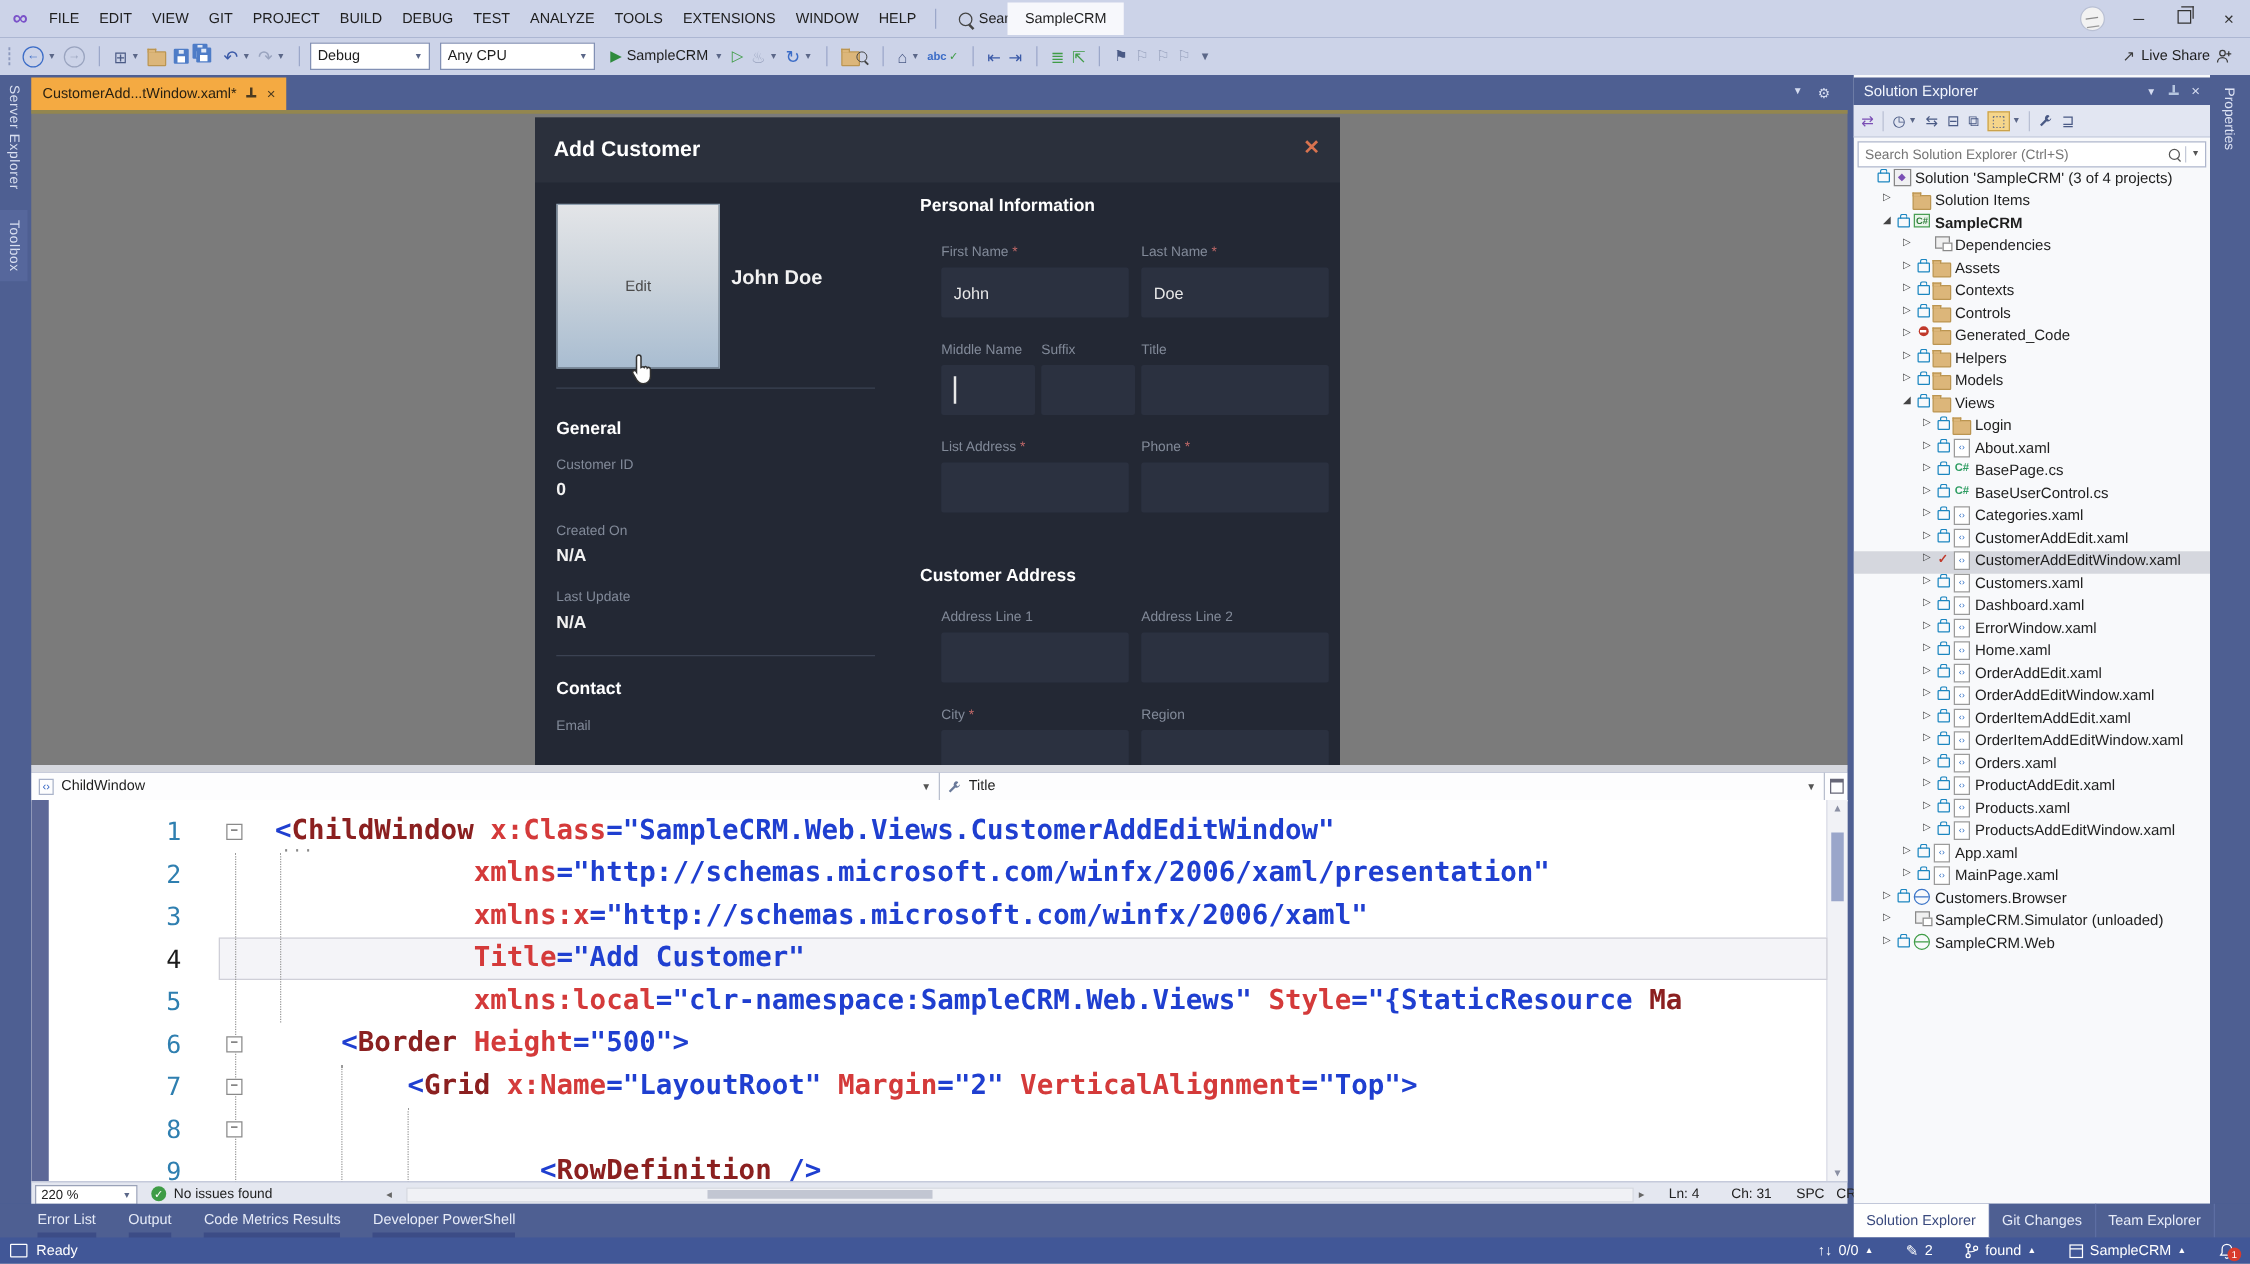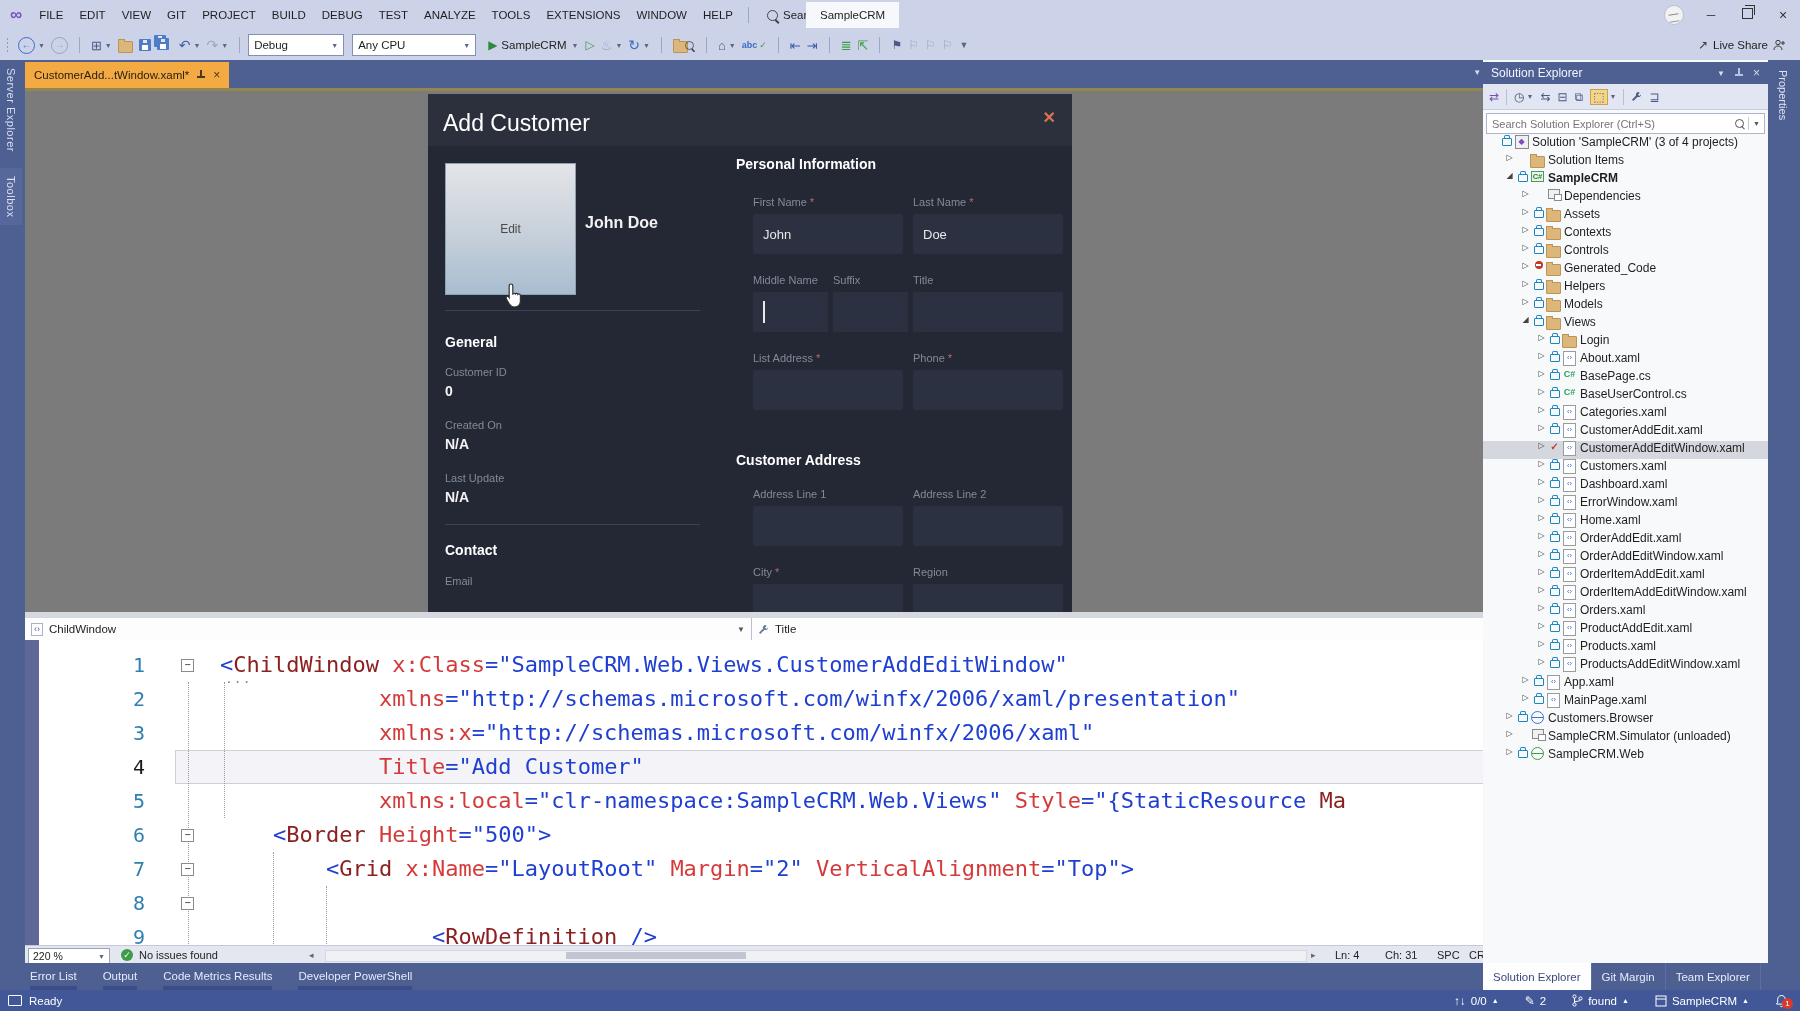--- a/index.html
+++ b/index.html
@@ -44,34 +44,34 @@
   .playo{color:#3f9c46;font-size:12px;}
   .greenish{color:#3f9c46;}
   .ls{display:flex;align-items:center;gap:5px;margin-left:auto;margin-right:14px;color:#1e1e1e;}
 
   
   .left-rail{position:absolute;left:0;top:60px;width:25px;bottom:48px;background:#4e5f92;}
   .vtab{writing-mode:vertical-rl;color:#d9dff0;font-size:11px;padding:8px 5px;letter-spacing:0.5px;}
   .vtab.t2{margin-top:8px;background:#56679c;}
 
   
-  .doc-area{position:absolute;left:25px;top:60px;width:1453px;height:903px;padding-left:39px;}
+  .doc-area{position:absolute;left:25px;top:60px;width:1453px;height:903px;}
   .tabrow{position:absolute;left:0;top:2px;width:100%;height:26px;}
   .doctab{position:absolute;left:0;top:0;height:26px;background:#f4aa42;color:#2a2212;display:flex;align-items:center;padding:0 9px;font-size:11.5px;gap:8px;}
   .pin-ic{display:inline-block;width:8px;height:10px;position:relative;}
   .pin-ic::before{content:"";position:absolute;left:3px;top:0;width:2px;height:6px;background:#4a3a20;}
   .pin-ic::after{content:"";position:absolute;left:0;top:6px;width:8px;height:2px;background:#4a3a20;}
   .tab-x{font-size:12px;color:#4a3a20;}
   .tabrow-icons{position:absolute;right:14px;top:6px;display:flex;gap:12px;color:#d5dcf0;font-size:11px;}
 
   
   .designer{position:absolute;left:0;top:28px;width:100%;height:524px;background:#7b7b7b;border-top:3px solid #93864f;overflow:hidden;}
   .dialog{position:absolute;left:403px;top:3px;width:644px;height:521px;background:#232834;overflow:hidden;}
   .dlg-header{position:absolute;left:0;top:0;width:100%;height:52px;background:#2b303c;}
-  .dlg-title{position:absolute;left:15px;top:16px;font-size:23px;font-weight:normal;color:#fff;text-align:right;}
+  .dlg-title{position:absolute;left:15px;top:16px;font-size:17px;font-weight:bold;color:#fff;text-align:right;}
   .dlg-close{position:absolute;right:16px;top:14px;font-size:16px;font-weight:bold;color:#d9734f;}
   .photo{position:absolute;left:17px;top:69px;width:129px;height:130px;background:linear-gradient(180deg,#e3e5e8 0%,#ccd4dc 45%,#a9bdd1 100%);border:1px solid #8fa0b0;display:flex;align-items:center;justify-content:center;font-size:12px;color:#4a4a4a;}
   .cust-name{position:absolute;left:157px;top:120px;font-size:16px;font-weight:600;color:#f2f2f2;}
   .dlg-div{position:absolute;left:17px;width:255px;height:1px;background:#3b4252;}
   .sec-h{position:absolute;font-size:14px;font-weight:bold;color:#fff;}
   .fld-lbl{position:absolute;font-size:11px;color:#828a99;}
   .req{color:#c06868;}
   .fld-val{position:absolute;font-size:14px;font-weight:bold;color:#f2f2f2;}
   .inp{position:absolute;height:40px;background:#2b3140;border-radius:2px;display:flex;align-items:center;padding-left:10px;font-size:13px;color:#e8e8e8;}
   .caret{width:1.5px;height:22px;background:#e8e8e8;}
@@ -90,21 +90,21 @@
   .split-glyph{width:9px;height:8px;border:1px solid #667;border-top-width:3px;}
 
   
   .code{position:absolute;left:0;top:580px;width:100%;height:305px;background:#fff;overflow:hidden;font-family:"DejaVu Sans Mono",monospace;}
   .gutter-strip{position:absolute;left:0;top:0;bottom:0;width:14px;background:#5d6897;}
   .cl{position:absolute;left:0;right:16px;height:34px;display:flex;align-items:center;}
   .cl-num{width:150px;text-align:right;padding-right:30px;box-sizing:border-box;font-size:20px;color:#2f7fb0;flex:none;}
   .cl.cur .cl-num{color:#1b1b1b;}
   .cl-out{width:45px;flex:none;position:relative;height:100%;}
   .obox{position:absolute;left:6px;top:11px;width:11px;height:11px;border:1px solid #8a8a8a;background:#fff;font-size:10px;line-height:9px;text-align:center;color:#333;z-index:3;}
-  .cl-text{margin:0;font-size:22px;line-height:34px;white-space:pre;z-index:2;font-family:inherit;}
+  .cl-text{margin:0;font-size:22px;line-height:34px;white-space:pre;z-index:2;font-family:inherit;font-weight:bold;}
   .cl.cur::before{content:"";position:absolute;left:150px;right:0;top:0;bottom:0;background:#f4f4f8;border:1px solid #cfcfd8;box-sizing:border-box;}
   .tk-d{color:#1f3fd0;}
   .tk-n{color:#8b2020;}
   .tk-a{color:#d43a3a;}
   .tk-t{color:#111;}
   .oguide{position:absolute;border-left:1px dotted #9a9a9a;z-index:1;}
   .dots3{position:absolute;left:200px;top:34px;font-size:13px;color:#888;letter-spacing:1px;z-index:2;}
   .vsb{position:absolute;right:0;top:0;bottom:0;width:16px;background:#f1f2f6;border-left:1px solid #dadce6;}
   .vsb-thumb{position:absolute;left:3px;right:3px;top:26px;height:55px;background:#9aa6ca;}
   .vsb .arr{position:absolute;left:0;width:100%;text-align:center;font-size:8px;color:#8a8fa3;}
@@ -906,21 +906,21 @@
 
   <div class="panel-tabs">
     <div class="bt-group">
         <span class="btab">Error List</span>
         <span class="btab">Output</span>
         <span class="btab">Code Metrics Results</span>
         <span class="btab">Developer PowerShell</span>
       </div>
     <div class="rt-group">
         <span class="rtab active">Solution Explorer</span>
-        <span class="rtab">Git Margin</span>
+        <span class="rtab">Git Changes</span>
         <span class="rtab">Team Explorer</span>
       </div>
   </div>
 
   <div class="statusbar">
     <div class="sb-left">
       <span class="win-ic"></span>
       <span>Ready</span>
     </div>
     <div class="sb-right">

